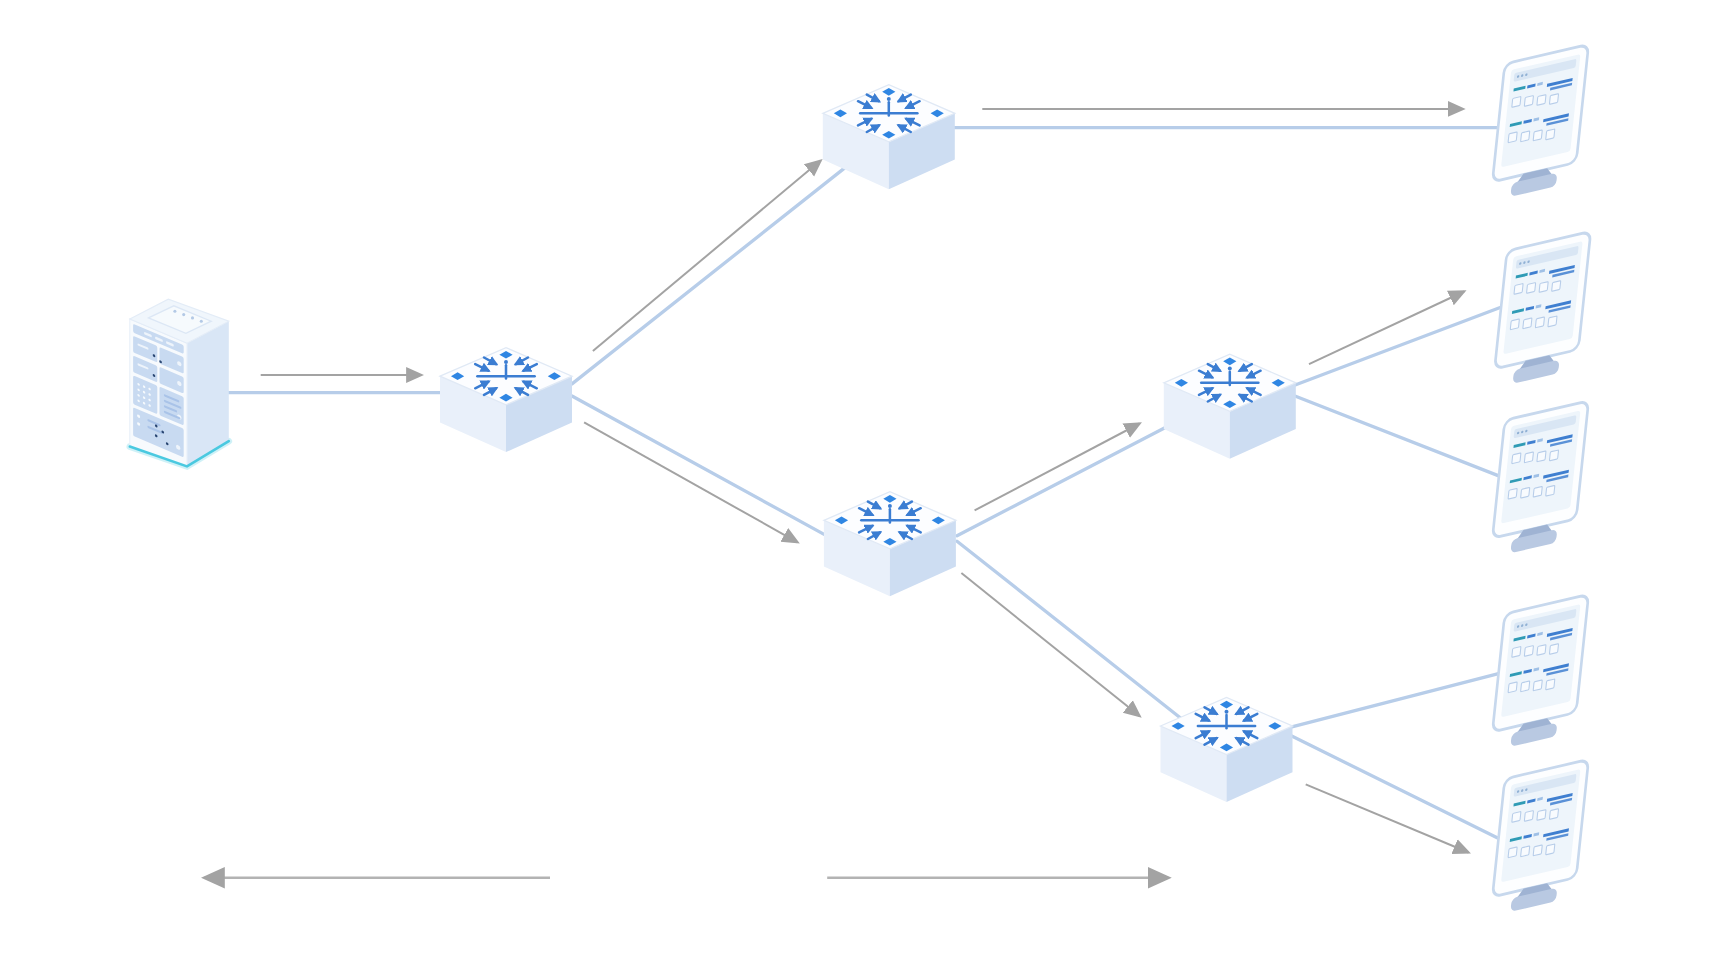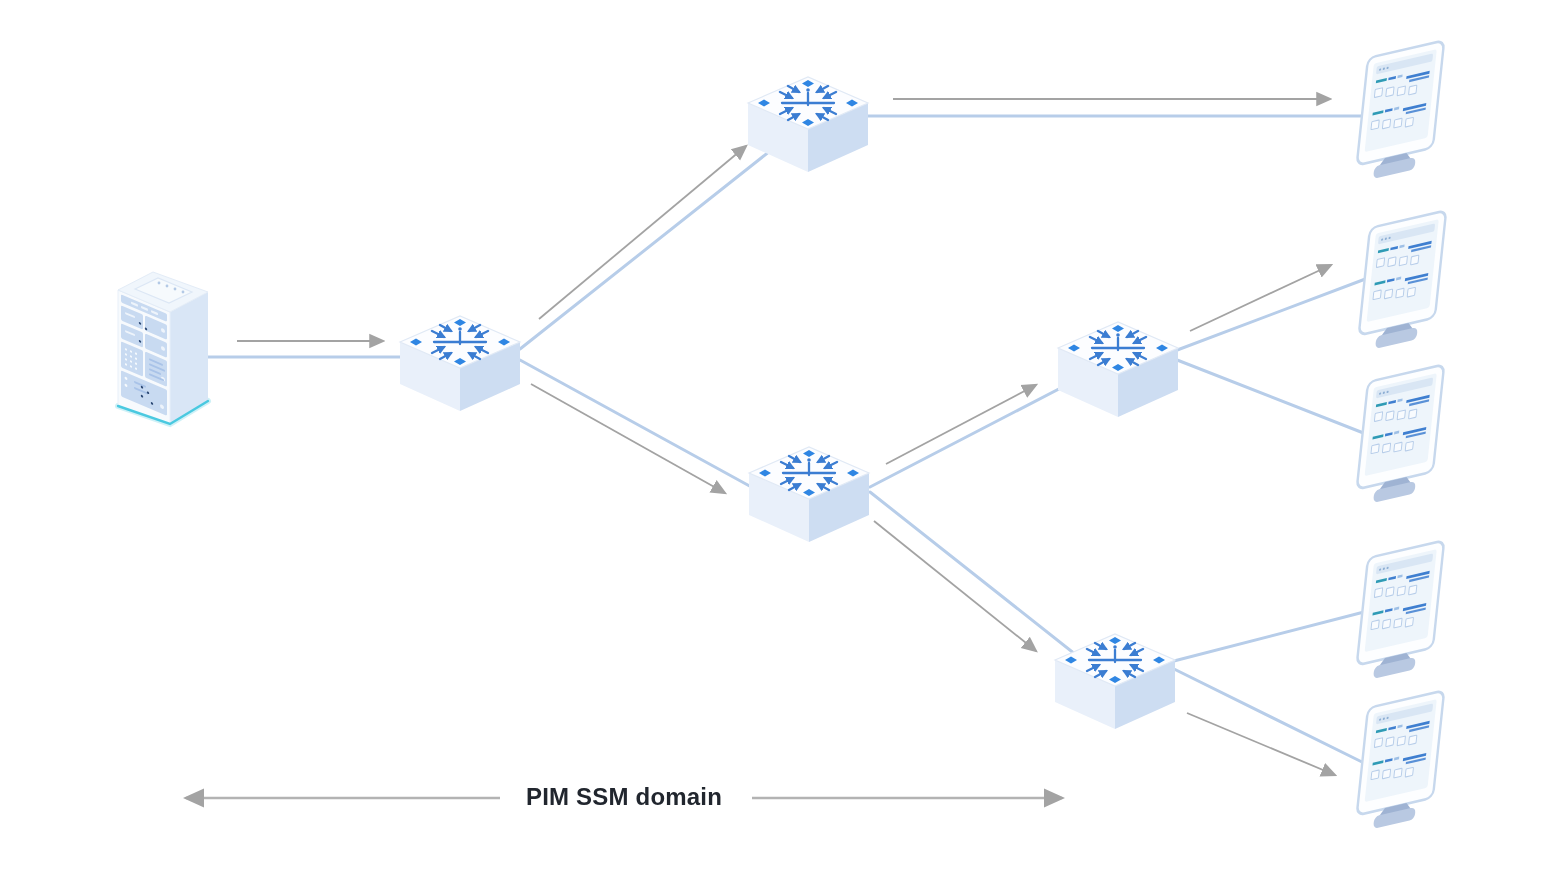--- a/index.html
+++ b/index.html
@@ -194,14 +194,13 @@
   <use href="#router-sym" xlink:href="#router-sym" transform="translate(1056,320)"></use>
   <use href="#router-sym" xlink:href="#router-sym" transform="translate(1053,632)"></use>
 
   <use href="#monitor-sym" xlink:href="#monitor-sym" transform="translate(1368,58) rotate(-13) skewX(-19) scale(0.85)"></use>
   <use href="#monitor-sym" xlink:href="#monitor-sym" transform="translate(1370,228) rotate(-13) skewX(-19) scale(0.85)"></use>
   <use href="#monitor-sym" xlink:href="#monitor-sym" transform="translate(1368,382) rotate(-13) skewX(-19) scale(0.85)"></use>
   <use href="#monitor-sym" xlink:href="#monitor-sym" transform="translate(1368,558) rotate(-13) skewX(-19) scale(0.85)"></use>
   <use href="#monitor-sym" xlink:href="#monitor-sym" transform="translate(1368,708) rotate(-13) skewX(-19) scale(0.85)"></use>
 </svg>
 
-<div class="domain-label">PIM SSM domain</div>
 </div>
 
 </body></html>

